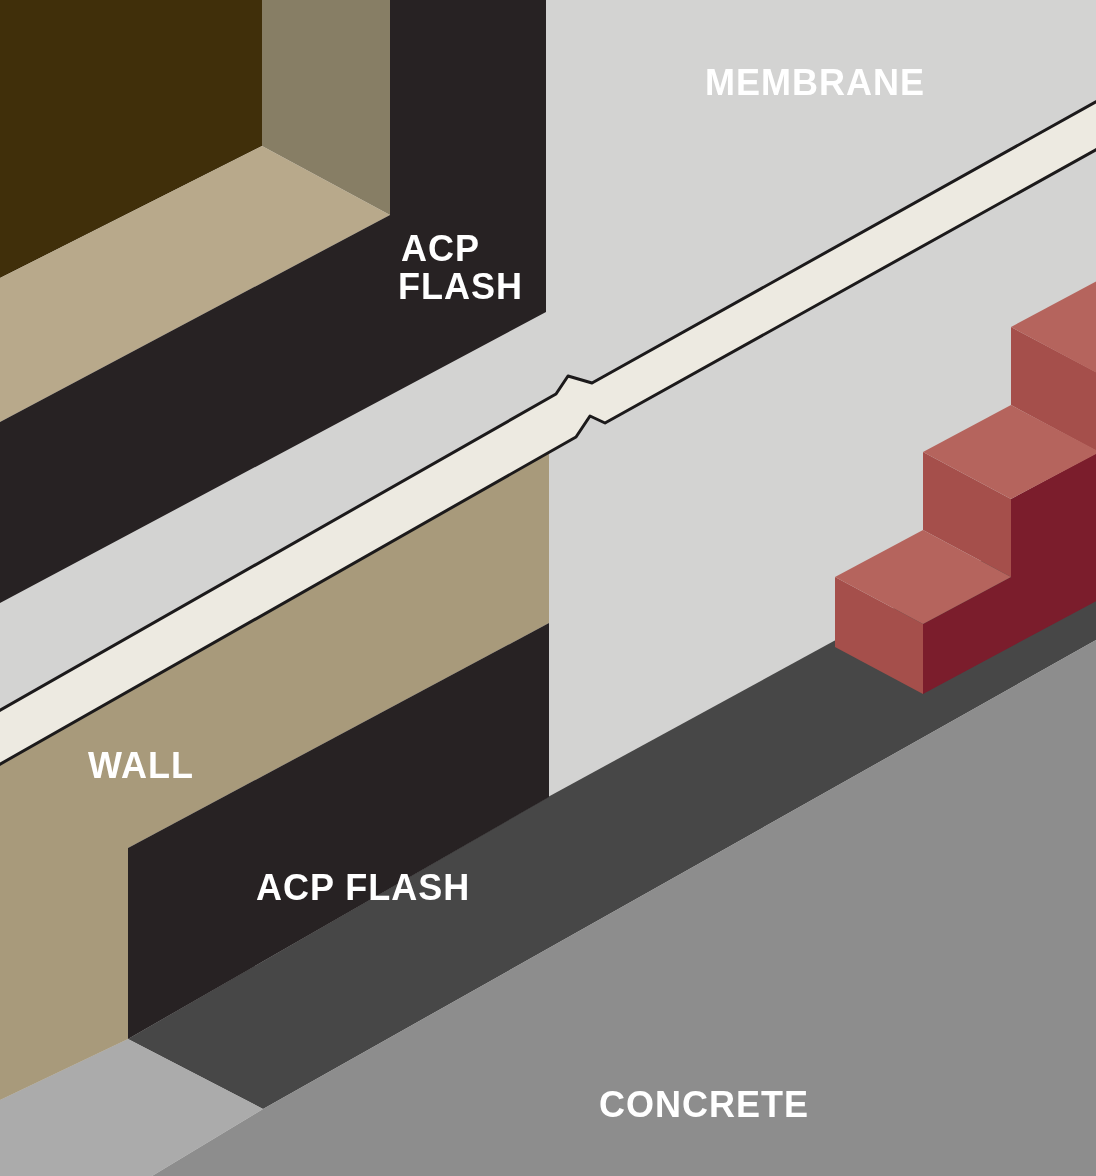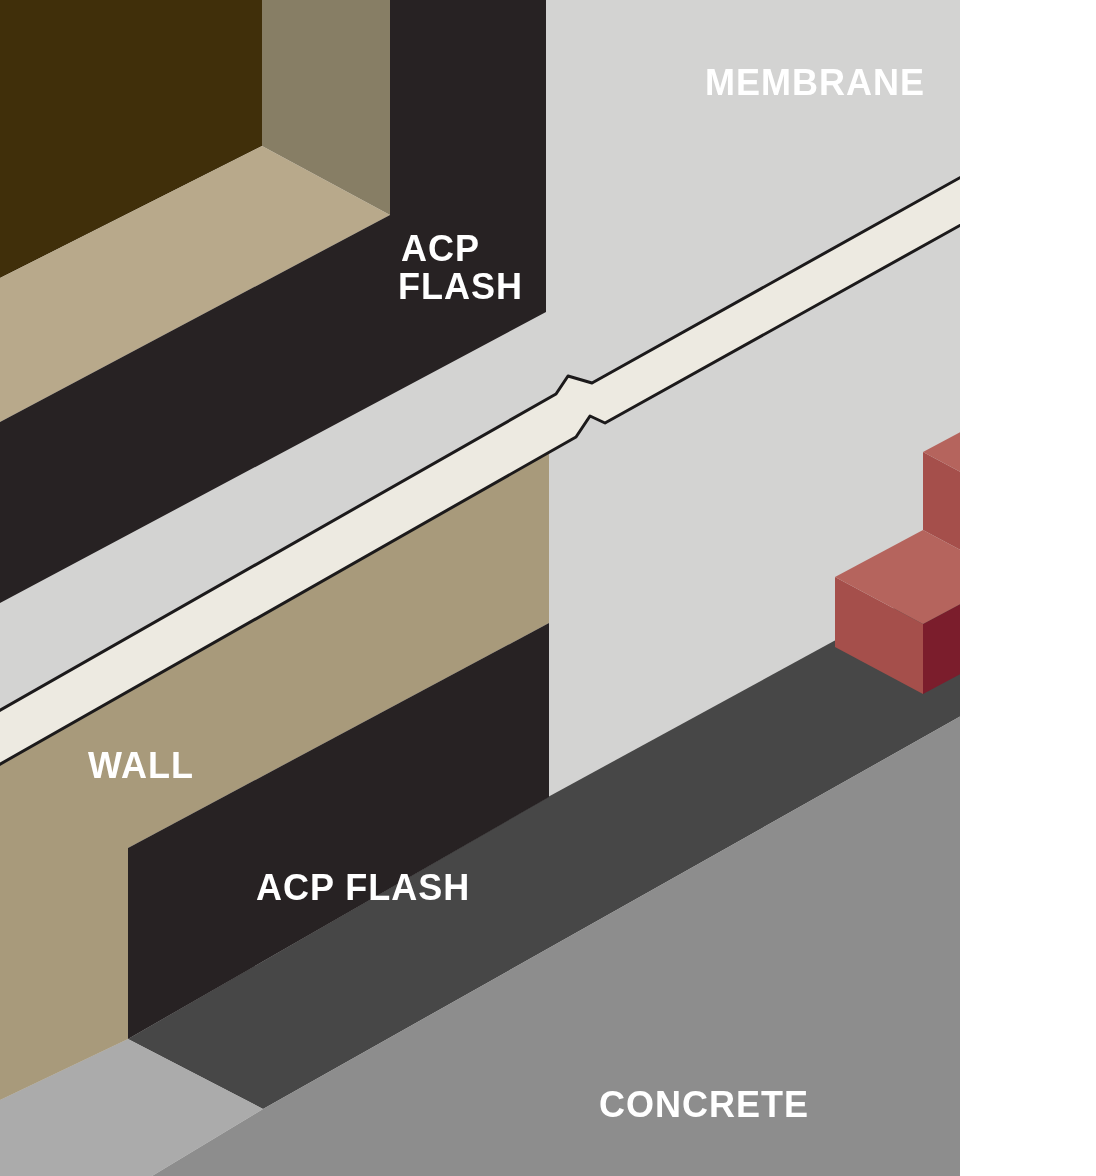--- a/index.html
+++ b/index.html
@@ -1,18 +1,18 @@
 <!DOCTYPE html>
 <html><head>
 <meta charset="utf-8">
 <style>
   html, body { margin: 0; padding: 0; background: #ffffff; }
   .stage {
     position: relative;
-    width: 960px;
+    width: 1096px;
     height: 1176px;
     overflow: hidden;
     background: #22c55e;
   }
   .stage svg { display: block; width: 1096px; height: 1176px; }
   .diagram-label {
     font-family: "Liberation Sans", sans-serif;
     font-weight: 700;
     font-size: 36px;
     letter-spacing: 1px;

